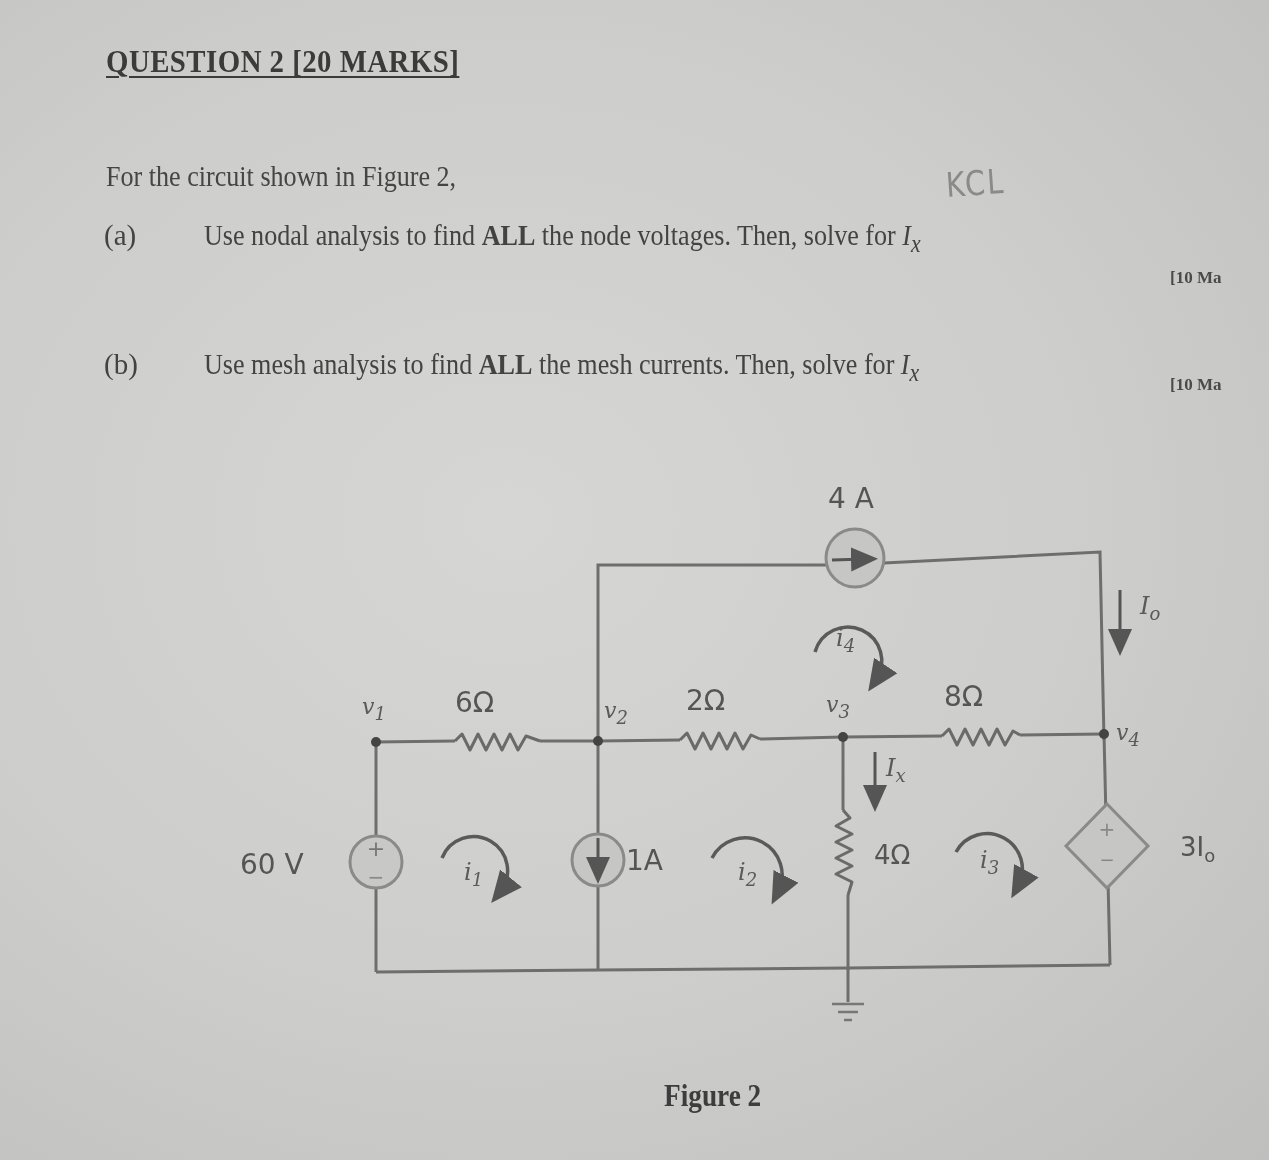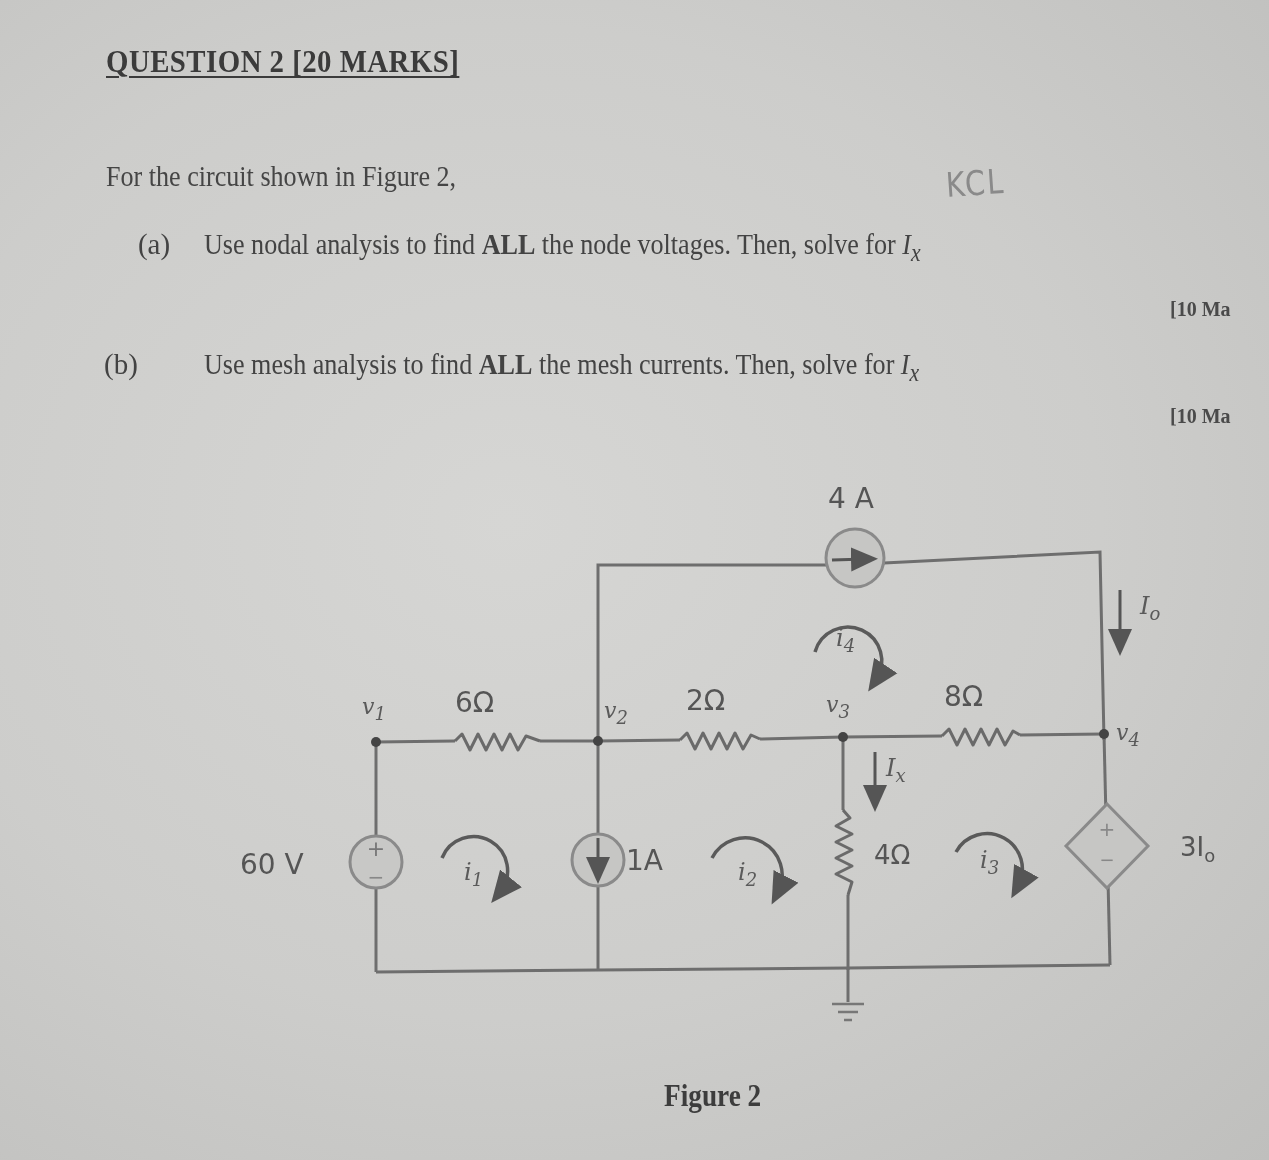--- a/index.html
+++ b/index.html
@@ -68,25 +68,24 @@
     .part .txt {
       display: inline-block;
       transform: scaleX(0.9);
       transform-origin: left;
     }
     .part .txt b { font-weight: bold; }
     .part .var { font-style: italic; }
     .marks {
       position: absolute;
       left: 1170px;
-      font-size: 20px;
+      font-size: 17px;
       font-weight: bold;
       color: #4a4a4a;
       white-space: nowrap;
-      margin-top: 30px;
     }
     .fig-caption {
       position: absolute;
       left: 664px; top: 1078px;
       font-size: 31px;
       font-weight: bold;
       color: #3d3d3d;
       transform: scaleX(0.88);
       transform-origin: left;
     }
@@ -108,21 +107,21 @@
 <body>
 
 <div class="page">
 
   <div class="q-title">QUESTION 2 [20 MARKS]</div>
 
   <div class="intro">For the circuit shown in Figure 2,</div>
 
   <div class="handwritten">KCL</div>
 
-  <div class="part" style="top:228px;text-align:center;">
+  <div class="part" style="top:219px;">
     <span class="lbl">(a)</span><span class="txt"><span>Use nodal analysis to find </span><b>ALL</b><span> the node voltages. Then, solve for </span><span class="var"><span>I</span><sub>x</sub></span></span>
   </div>
   <div class="marks" style="top:268px;">[10 Ma</div>
 
   <div class="part" style="top:348px;">
     <span class="lbl">(b)</span><span class="txt"><span>Use mesh analysis to find </span><b>ALL</b><span> the mesh currents. Then, solve for </span><span class="var"><span>I</span><sub>x</sub></span></span>
   </div>
   <div class="marks" style="top:375px;">[10 Ma</div>
 
   <svg class="circuit" width="1269" height="1160" viewBox="0 0 1269 1160">

